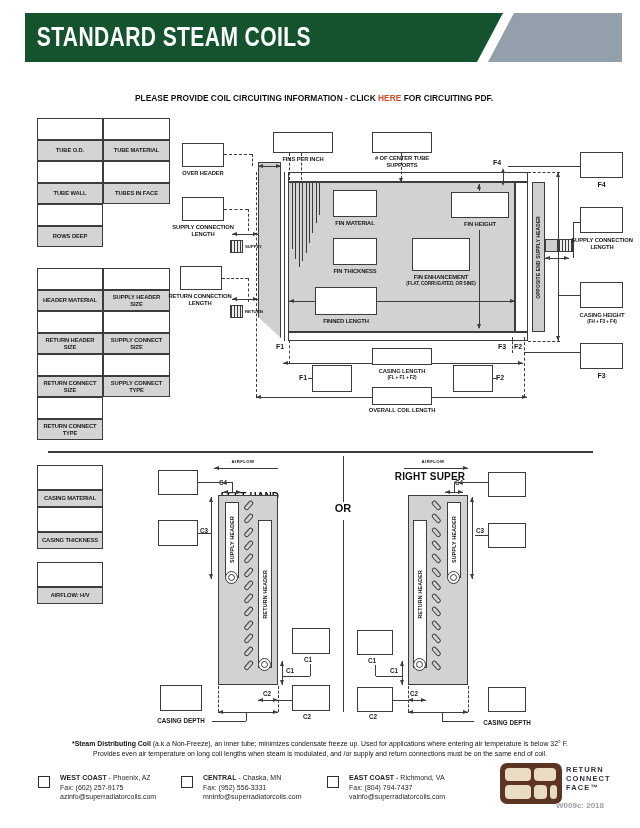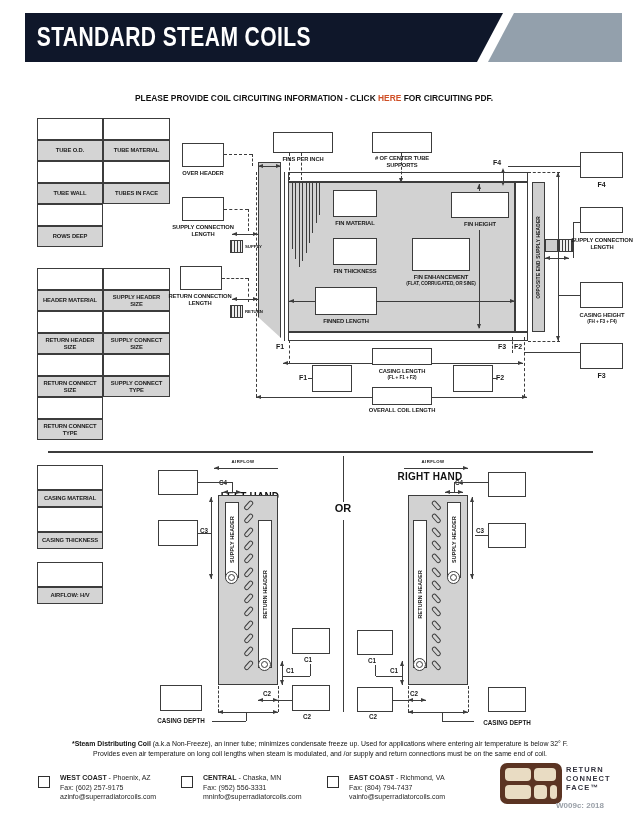--- a/index.html
+++ b/index.html
@@ -1,20 +1,20 @@
 <!DOCTYPE html>
 <html><head>
 <meta charset="utf-8">
 <style>
   *{box-sizing:border-box;margin:0;padding:0}
   body{margin:0;background:#fff;font-family:"Liberation Sans",sans-serif;-webkit-text-size-adjust:none}
   .page{position:relative;width:640px;height:828px;background:#fff;overflow:hidden}
   .abs{position:absolute}
   
-  .bar{position:absolute;left:25px;top:13px;width:478px;height:49px;background:#0f172a;
+  .bar{position:absolute;left:25px;top:13px;width:478px;height:49px;background:#14532d;
        clip-path:polygon(0 0,100% 0,calc(100% - 26px) 100%,0 100%);display:flex;align-items:center}
   .title{color:#fff;font-size:27px;font-weight:700;letter-spacing:.5px;transform:scaleX(.78);transform-origin:left center;padding-left:15px;white-space:nowrap}
   .accent{position:absolute;left:488px;top:13px;width:134px;height:49px;background:#93a0ac;
        clip-path:polygon(26px 0,100% 0,100% 100%,0 100%)}
   .i1{position:absolute;top:81px;left:0;right:0;text-align:center;font-size:7.8px;color:#4e4e4e;font-weight:500;letter-spacing:.1px}
   .i2{position:absolute;top:93px;left:0;right:12px;text-align:center;font-size:8.4px;color:#111;font-weight:700}
   .i2 .here{color:#cf4f26;cursor:pointer}
   
   .spec{position:absolute;display:grid}
   .spec .in{background:#fff;border:1.1px solid #3c3c3c}
@@ -321,21 +321,21 @@
   <div class="vl" style="left:246px;top:713px;height:8px"></div>
   <div class="hl" style="left:218px;top:712px;width:60px"></div>
   <i class="ar l" style="left:218px;top:709.6px"></i>
     <i class="ar r" style="left:273px;top:709.6px"></i>
   <div class="vdash" style="left:218px;top:686px;height:26px"></div>
   <div class="vdash" style="left:278px;top:686px;height:26px"></div>
 
   <div class="aflow" style="left:417px;top:459px;width:32px">AIRFLOW</div>
   <div class="hl" style="left:404px;top:468px;width:64px"></div>
     <i class="ar r" style="left:463px;top:465.6px"></i>
-  <div class="hand" style="left:385px;top:471px;width:90px">RIGHT HAND</div>
+  <div class="hand" style="left:385px;top:471px;width:90px">RIGHT SUPER</div>
   <div class="clab" style="left:455px;top:479px">C4</div>
   <div class="hl" style="left:454px;top:482px;width:34px"></div>
   <div class="vl" style="left:454px;top:482px;height:10px"></div>
   <div class="hl" style="left:445px;top:492px;width:18px"></div>
   <i class="ar l" style="left:445px;top:489.6px"></i>
     <i class="ar r" style="left:458px;top:489.6px"></i>
   <div class="ibox" style="left:488px;top:472px;width:38px;height:25px"></div>
   <div class="grect" style="left:408px;top:495px;width:60px;height:190px"></div>
   <div class="hbar" style="left:413px;top:520px;width:14px;height:148px">
       <span>RETURN HEADER</span>

